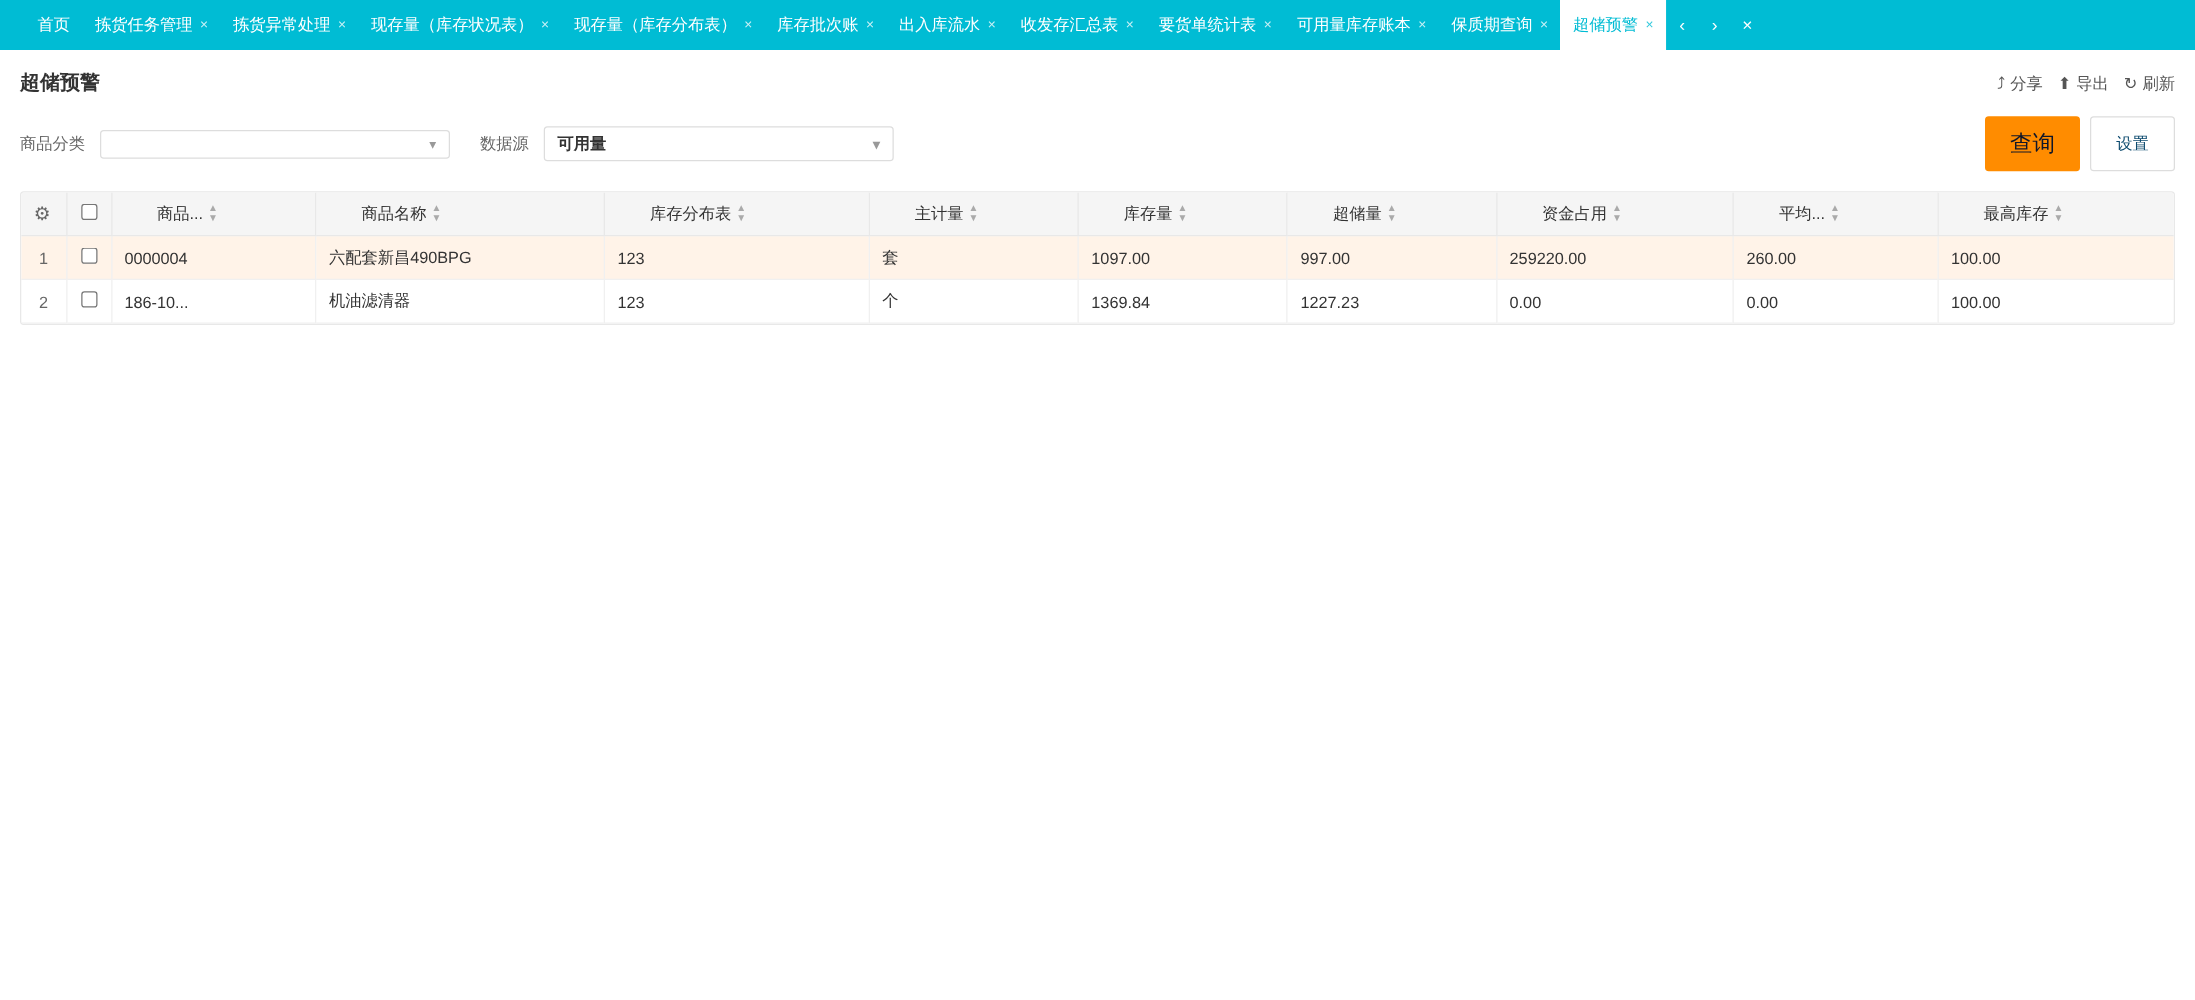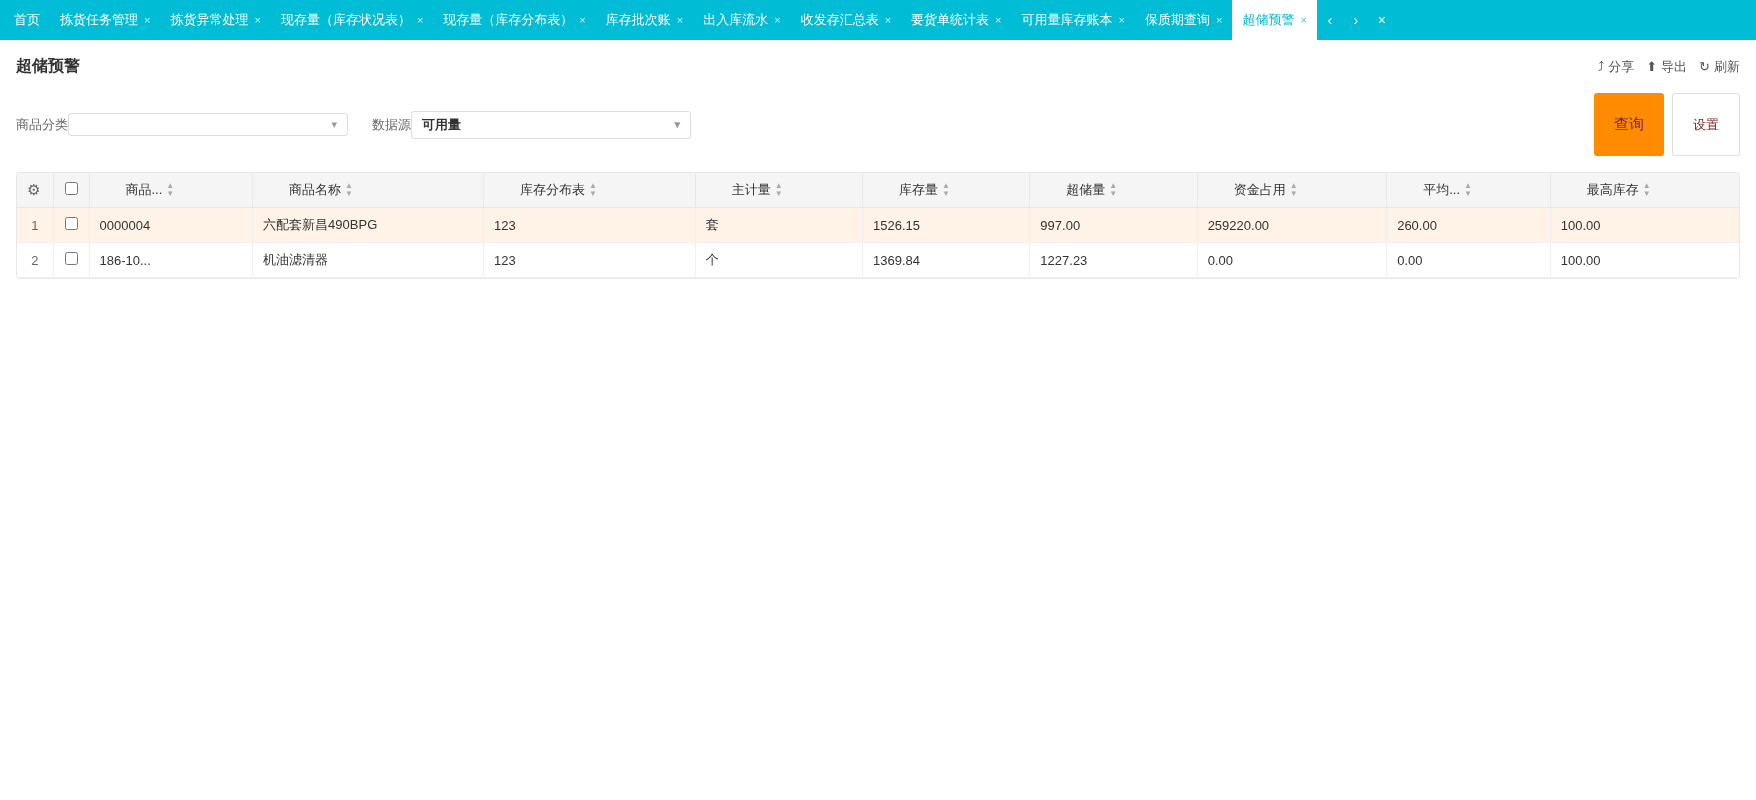--- a/index.html
+++ b/index.html
@@ -4,21 +4,21 @@
   <style>
     * { margin: 0; padding: 0; box-sizing: border-box; }
     body { font-family: 'Microsoft YaHei', Arial, sans-serif; font-size: 13px; background: #fff; overflow-x: hidden; }
 
     
     .nav-bar {
       background: #00bcd4;
       display: flex;
       align-items: center;
       height: 40px;
-      padding: 0 4px;
+      padding: 0 20px;
       overflow: hidden;
       white-space: nowrap;
     }
     .nav-item {
       color: #fff;
       padding: 0 10px;
       height: 40px;
       display: inline-flex;
       align-items: center;
       cursor: pointer;
@@ -81,21 +81,21 @@
     
     .filter-row {
       display: flex;
       align-items: center;
       gap: 24px;
       margin-bottom: 16px;
     }
     .filter-item {
       display: flex;
       align-items: center;
-      gap: 0;
+      gap: 12px;
     }
     .filter-label { color: #666; }
     .filter-select {
       display: flex;
       align-items: center;
       border: 1px solid #ddd;
       border-radius: 3px;
       padding: 4px 10px;
       min-width: 280px;
       background: #fff;
@@ -104,30 +104,30 @@
     }
     .filter-select-text { color: #999; }
     .filter-select-arrow { color: #999; font-size: 11px; }
     .filter-action-btns {
       margin-left: auto;
       display: flex;
       gap: 8px;
     }
     .btn-query {
       background: #ff8c00;
-      color: #701a75;
+      color: #0f172a;
       border: none;
-      padding: 22px 20px;
+      padding: 10px 20px;
       border-radius: 3px;
       cursor: pointer;
-      font-size: 15px;
+      font-size: 18px;
     }
     .btn-set {
       background: #fff;
-      color: #7f1d1d;
+      color: #0c4a6e;
       border: 1px solid #ddd;
       padding: 6px 20px;
       border-radius: 3px;
       cursor: pointer;
       font-size: 13px;
     }
 
     
     .table-wrap { border: 1px solid #e8e8e8; border-radius: 3px; overflow: auto; }
     table {
@@ -316,21 +316,21 @@
         </tr>
       </thead>
       <tbody id="table-body">
       <tr class="row-highlight">
       <td class="num-col">1</td>
       <td class="checkbox-col"><input type="checkbox" style=""></td>
       <td>0000004</td>
       <td>六配套新昌490BPG</td>
       <td>123</td>
       <td>套</td>
-      <td>1526.15</td>
+      <td>1097.00</td>
       <td>997.00</td>
       <td>259220.00</td>
       <td>260.00</td>
       <td>100.00</td>
     </tr>
           <tr>
       <td class="num-col">2</td>
       <td class="checkbox-col"><input type="checkbox" style=""></td>
       <td>186-10...</td>
       <td>机油滤清器</td>

